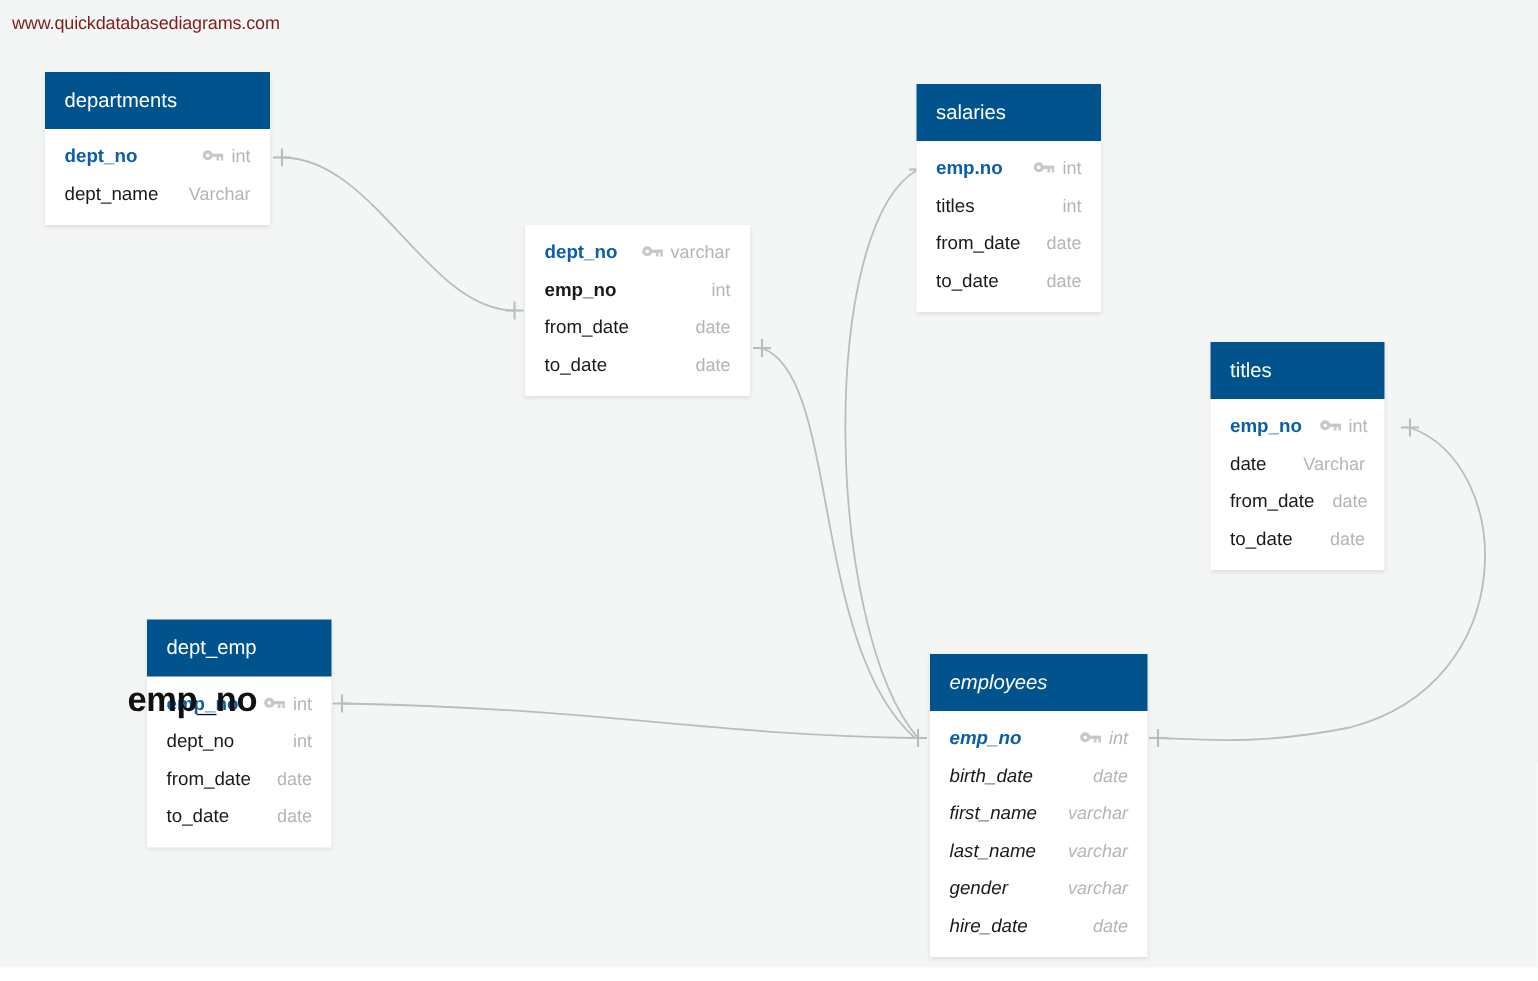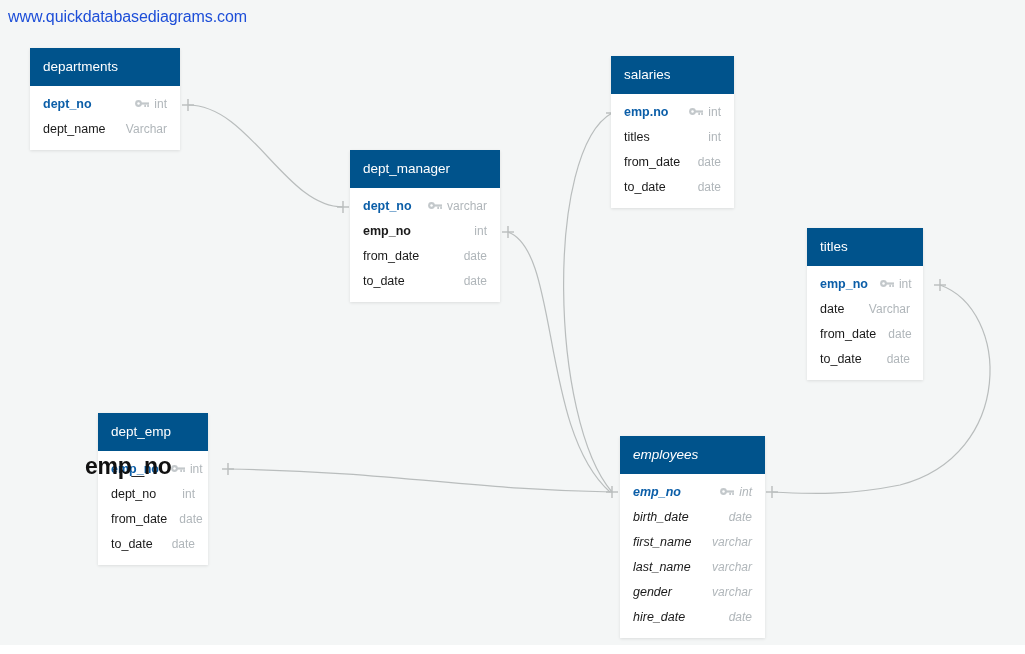--- a/index.html
+++ b/index.html
@@ -21,22 +21,22 @@
     left: 0;
     bottom: 0;
     width: 1025px;
     height: 9px;
     background: #ffffff;
   }
   #watermark {
     position: absolute;
     left: 8px;
     top: 8px;
-    font-size: 16px;
-    color: #1d4ed8;
+    font-size: 12px;
+    color: #7f1d1d;
     letter-spacing: -0.1px;
     white-space: nowrap;
   }
   #links {
     position: absolute;
     left: 0;
     top: 0;
     width: 1025px;
     height: 654px;
     pointer-events: none;
@@ -179,21 +179,20 @@
           </div>
           <div class="row">
             <span class="col-name">dept_name</span>
             <span class="col-right">
               <span class="col-type">Varchar</span>
             </span>
           </div>
         </div>
       </div>
       <div class="table-card" style="left: 350px; top: 150px; width: 150px;">
-        <div class="table-header">dept_manager</div>
         <div class="table-body">
           <div class="row">
             <span class="col-name pk">dept_no</span>
             <span class="col-right">
               <span class="key-icon">
                 <svg width="14" height="9" viewBox="0 0 14 9">
                   <circle cx="3.5" cy="4.5" r="3.4" fill="#c3c8cb"></circle>
                   <circle cx="3.5" cy="4.5" r="1.25" fill="#ffffff"></circle>
                   <rect x="6" y="3.4" width="8" height="2.2" fill="#c3c8cb"></rect>
                   <rect x="9.3" y="5.6" width="1.7" height="2.4" fill="#c3c8cb"></rect>
@@ -292,21 +291,21 @@
             </span>
           </div>
           <div class="row">
             <span class="col-name">to_date</span>
             <span class="col-right">
               <span class="col-type">date</span>
             </span>
           </div>
         </div>
       </div>
-      <div class="table-card" style="left: 98px; top: 413px; width: 110px;">
+      <div class="table-card" style="left: 98px; top: 413px; width: 123px;">
         <div class="table-header">dept_emp</div>
         <div class="table-body">
           <div class="row">
             <span class="col-name pk">emp_no</span>
             <span class="col-right">
               <span class="key-icon">
                 <svg width="14" height="9" viewBox="0 0 14 9">
                   <circle cx="3.5" cy="4.5" r="3.4" fill="#c3c8cb"></circle>
                   <circle cx="3.5" cy="4.5" r="1.25" fill="#ffffff"></circle>
                   <rect x="6" y="3.4" width="8" height="2.2" fill="#c3c8cb"></rect>

